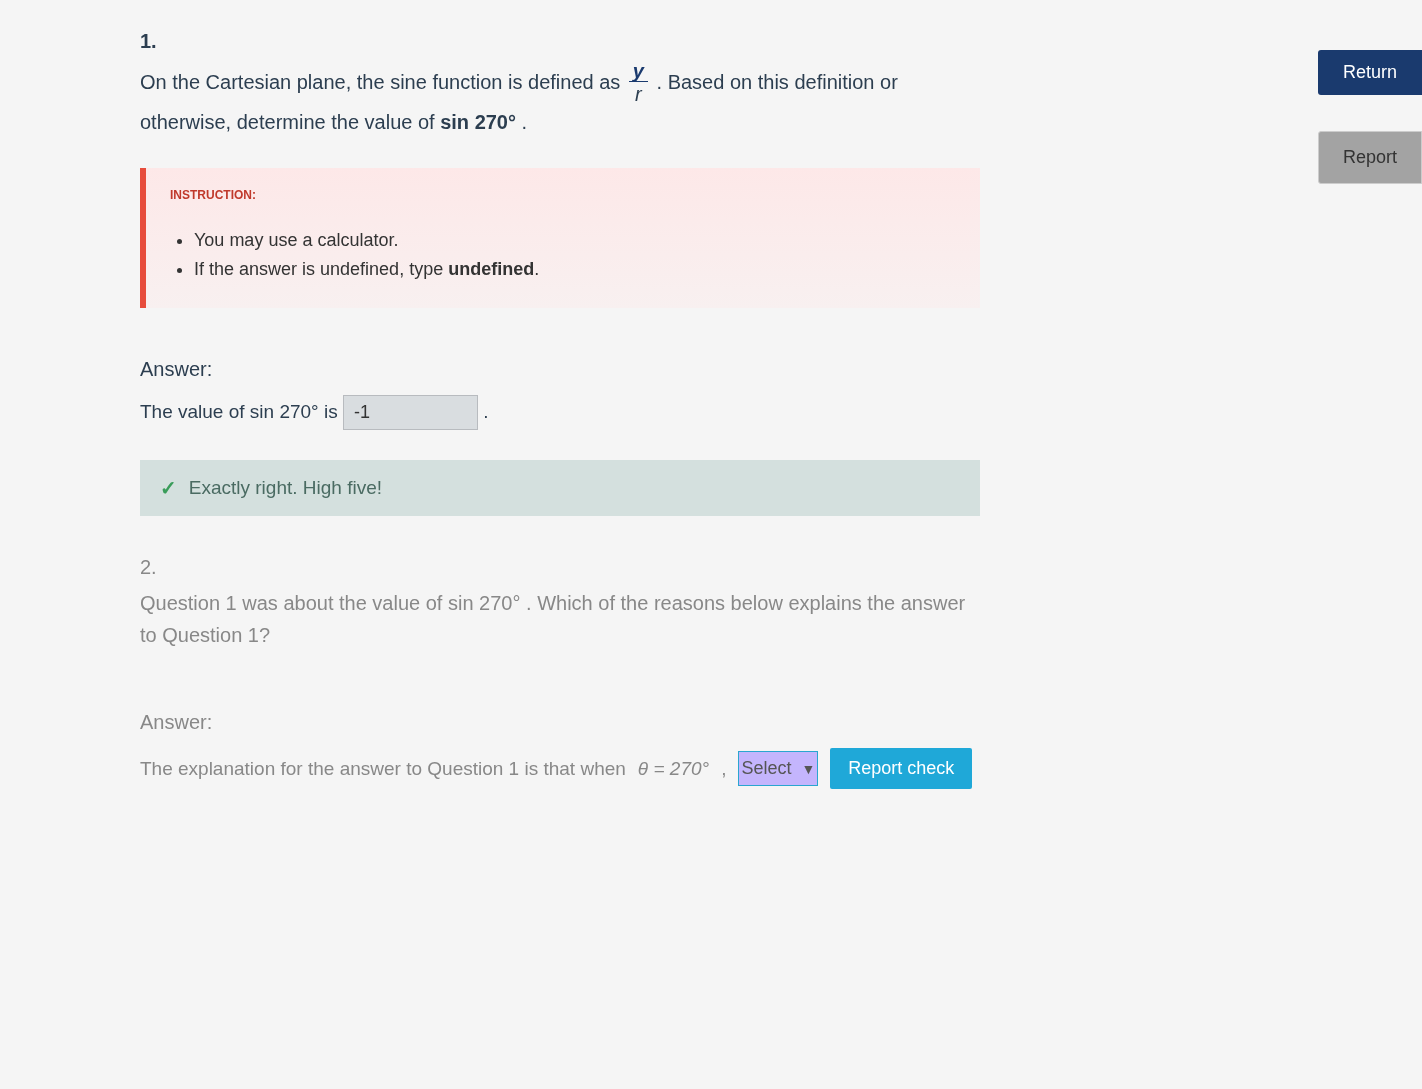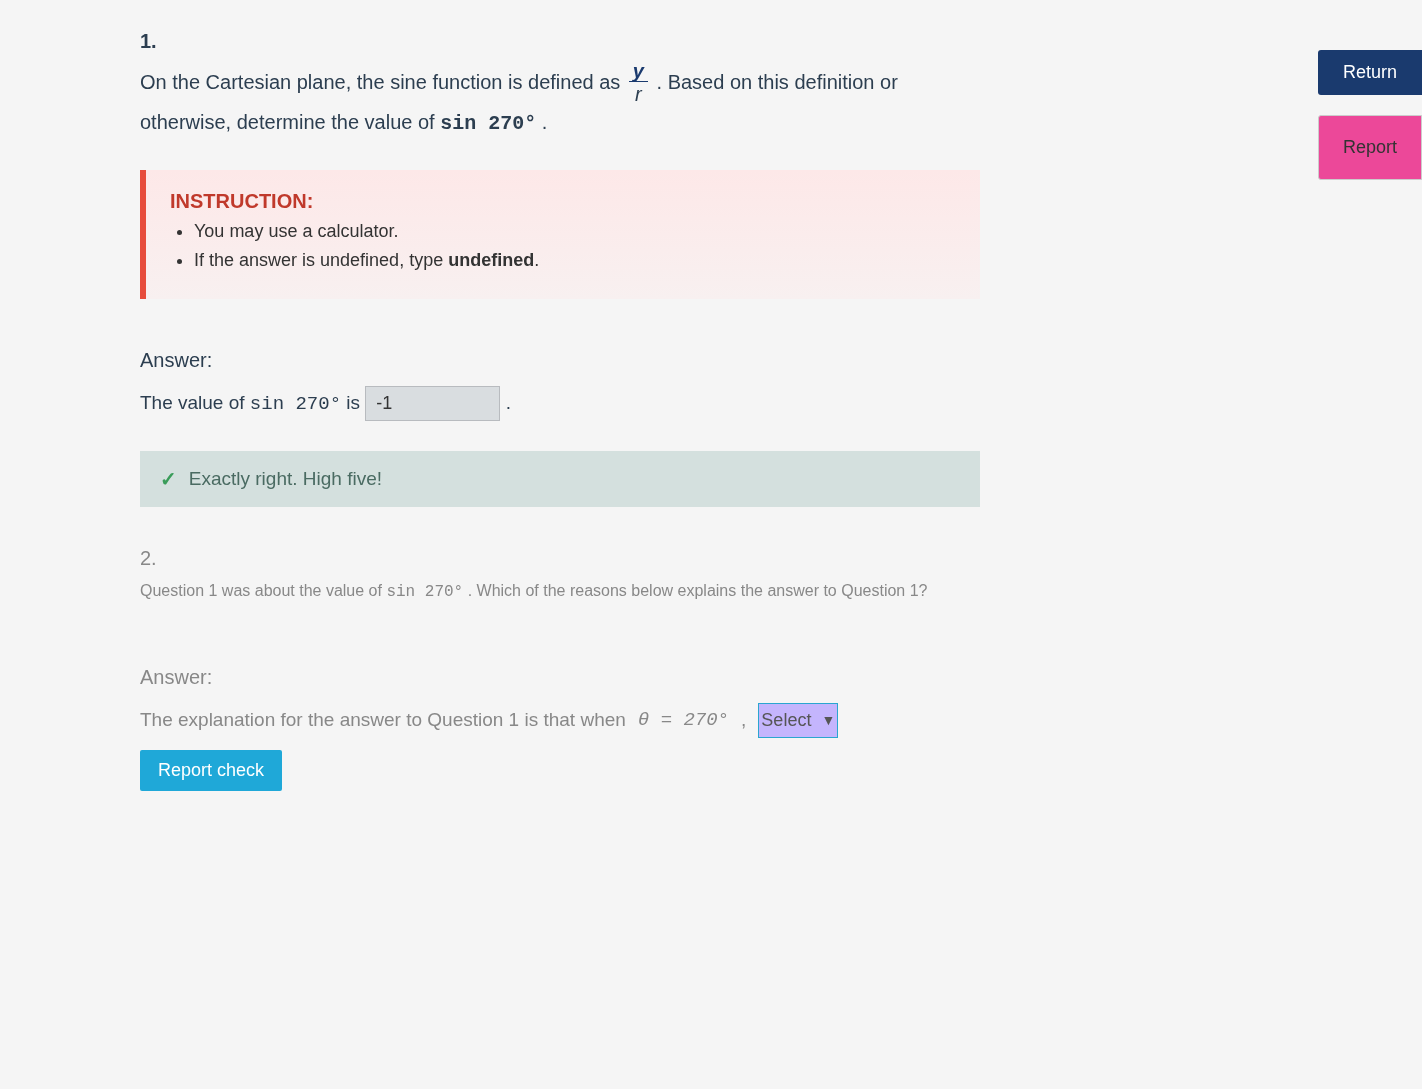--- a/index.html
+++ b/index.html
@@ -15,36 +15,36 @@
     .container {
       padding: 30px 140px 30px 140px;
       max-width: 1120px;
     }
     .sidebar-buttons {
       position: absolute;
       right: 0;
       top: 50px;
       display: flex;
       flex-direction: column;
-      gap: 20px;
+      gap: 36px;
     }
     .btn-return {
       background: #1a3a6e;
       color: #fff;
       border: none;
       padding: 12px 24px;
       font-size: 18px;
       cursor: pointer;
       border-radius: 3px 0 0 3px;
     }
     .btn-report {
-      background: #ec4899;
+      background: #a3a3a3;
       color: #333;
       border: 1px solid #ccc;
-      padding: 21px 24px;
+      padding: 15px 24px;
       font-size: 18px;
       cursor: pointer;
       border-radius: 3px 0 0 3px;
     }
     .q-num {
       font-size: 20px;
       font-weight: bold;
       margin-bottom: 8px;
     }
     .q-text {
@@ -65,32 +65,32 @@
       font-weight: bold;
       color: #1a3a6e;
       padding: 0 4px;
       line-height: 1;
     }
     .frac .den {
       display: block;
       padding: 0 4px;
       line-height: 1.2;
     }
-    .mathfn { font-family: Liberation Mono, monospace; }
+    .mathfn { font-family: Liberation Sans, sans-serif; }
     .instruction-box {
       background: linear-gradient(to bottom, #fde8e8, #f8f0f0);
       border-left: 6px solid #e74c3c;
       padding: 20px 24px;
       margin-bottom: 50px;
     }
     .instruction-title {
       color: #c0392b;
       font-weight: bold;
-      font-size: 20px;
-      margin-bottom: 8px;
+      font-size: 12px;
+      margin-bottom: 28px;
     }
     .instruction-box ul {
       list-style: disc;
       padding-left: 24px;
       font-size: 18px;
       color: #333;
     }
     .instruction-box li { margin-bottom: 8px; }
     .answer-heading {
       font-size: 20px;
@@ -131,21 +131,21 @@
     .btn-show-solution {
       background: #fff;
       border: 1px solid #b8b8b8;
       padding: 12px 22px;
       font-size: 19px;
       color: #1a4d8f;
       cursor: pointer;
     }
     .q2-block { color: #888; }
     .q2-text {
-      font-size: 16px;
+      font-size: 20px;
       line-height: 1.6;
       margin-bottom: 60px;
     }
     .q2-answer-line {
       font-size: 19px;
       display: flex;
       align-items: center;
       flex-wrap: wrap;
       gap: 12px;
     }

